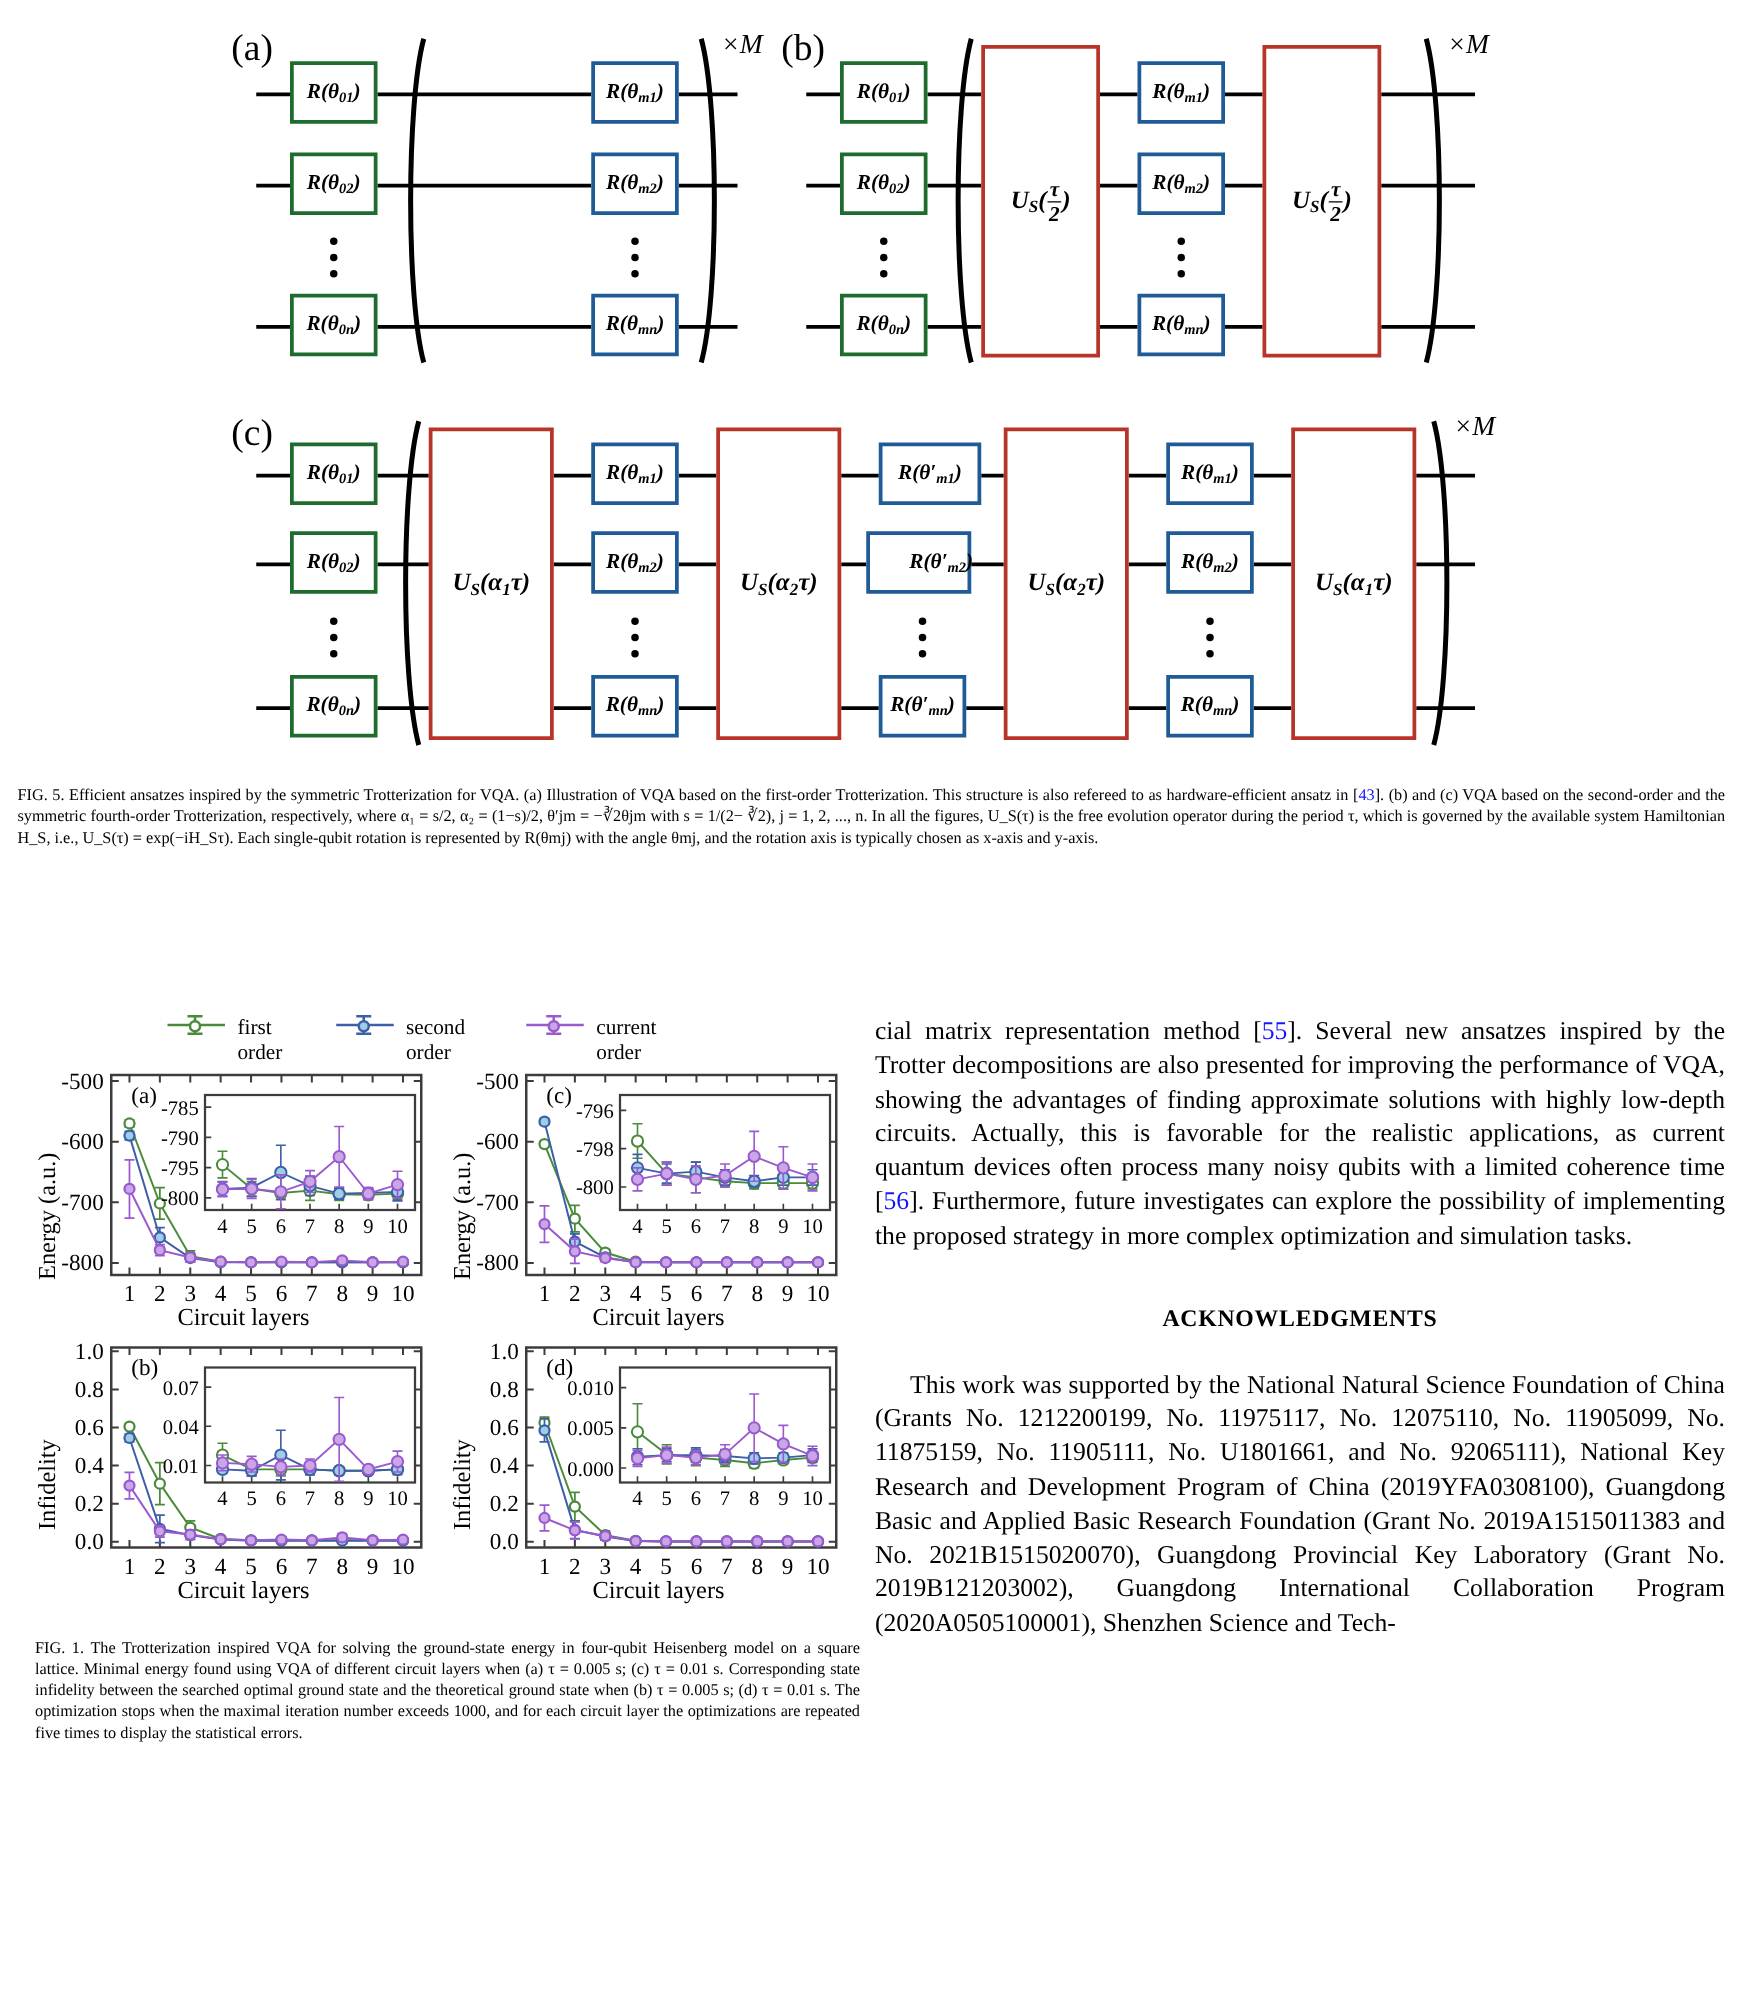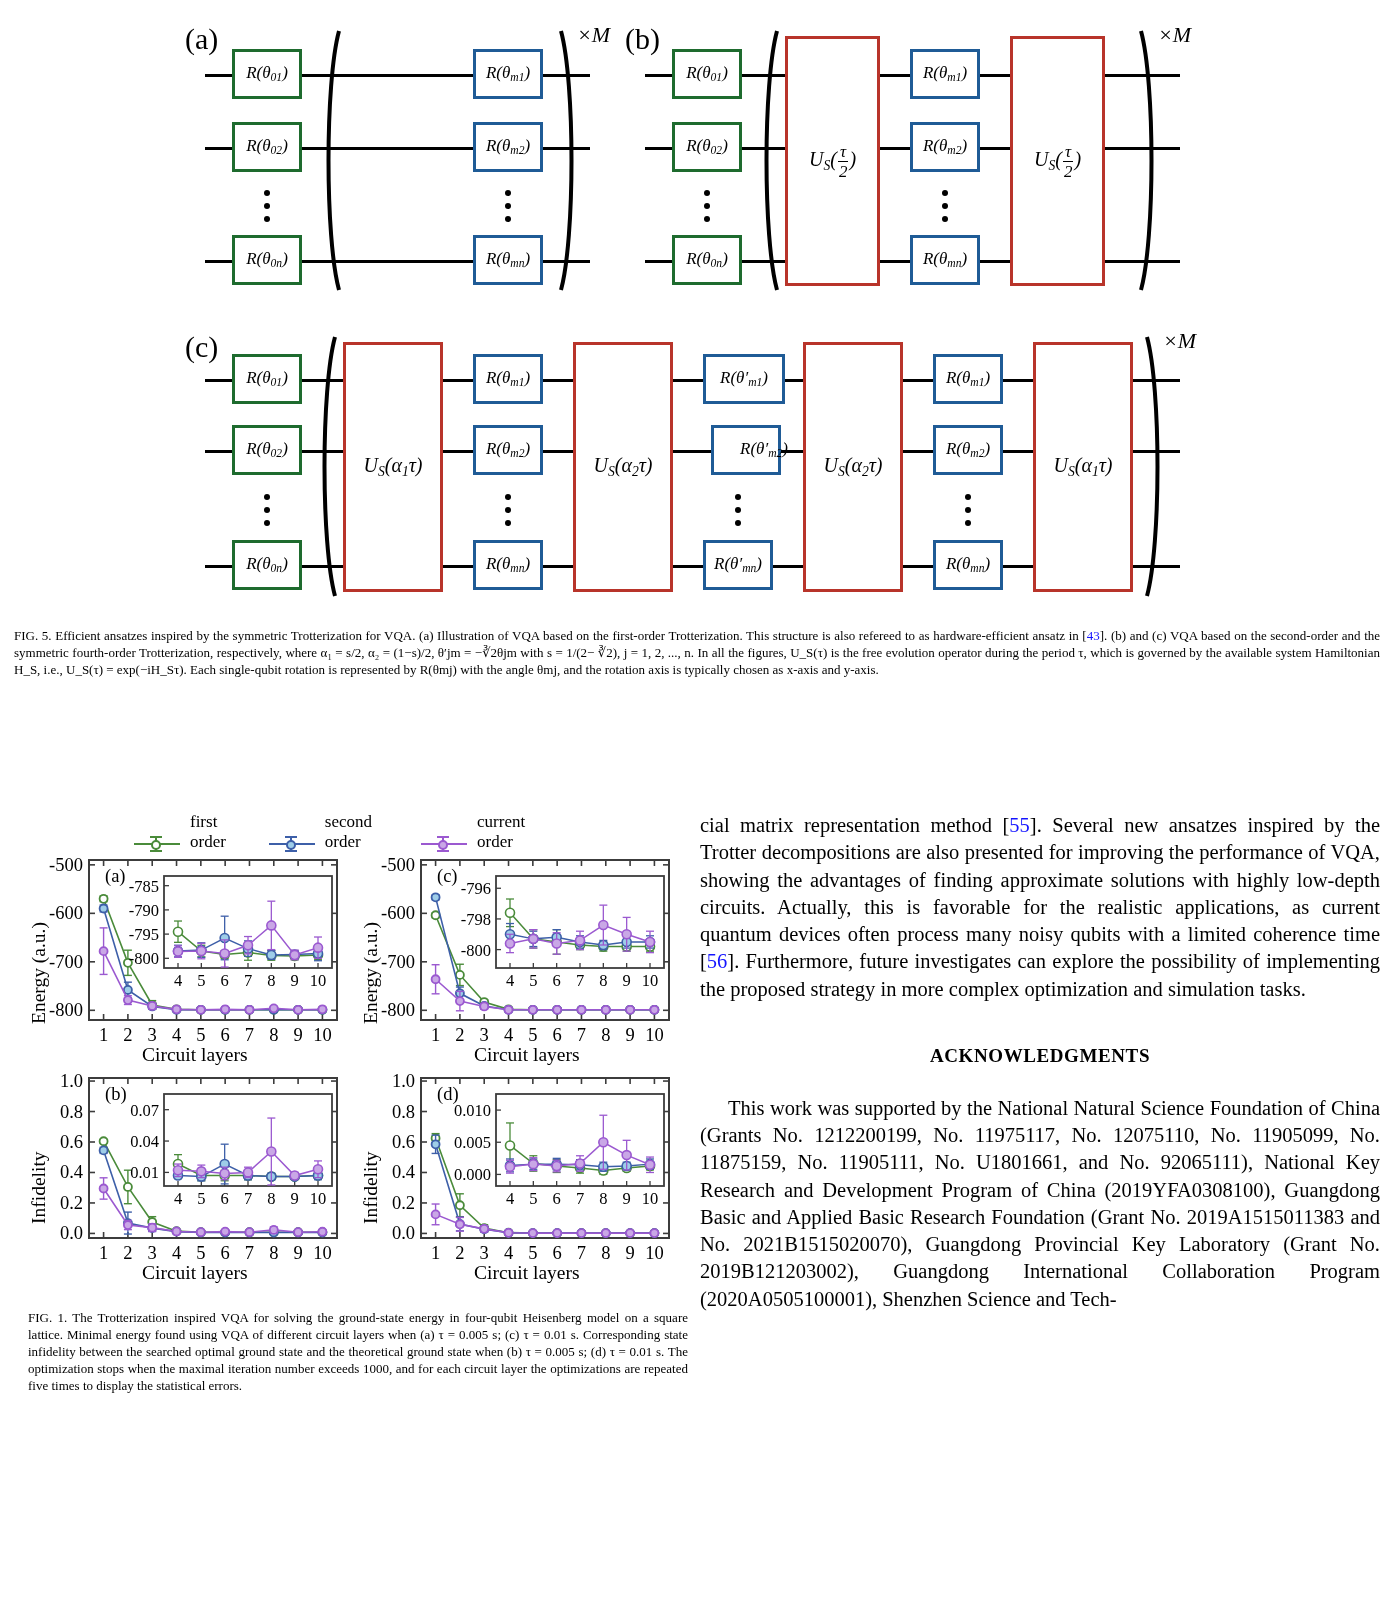--- a/index.html
+++ b/index.html
@@ -17,21 +17,21 @@
   .fig5 { position: relative; width: 1392px; height: 615px; }
   .panel { position: absolute; }
   .panel-label {
     position: absolute; font-size: 30px; font-family: "Liberation Serif", serif;
   }
   .wire { position: absolute; background: #000; height: 3px; }
   .gate {
     position: absolute; background: #fff; display: flex;
     align-items: center; justify-content: center;
     font-family: "Liberation Serif", serif; font-style: italic;
-    line-height: 1; text-align: center;
+    line-height: 1; text-align: center; font-weight: bold;
   }
   .gate.green { border: 3px solid #1e6b2e; }
   .gate.blue  { border: 3px solid #1f5b96; }
   .gate.red   { border: 3px solid #b8342a; }
   .gate-txt { font-size: 17px; white-space: nowrap; }
   .gate.red .gate-txt { font-size: 20px; }
   .sub { font-size: 0.68em; vertical-align: -0.28em; font-style: italic; }
   .upr { font-style: italic; }
   .vdots {
     position: absolute; display: flex; flex-direction: column;
@@ -69,21 +69,21 @@
     letter-spacing: 0.6px; margin: 42px 0 28px 0;
     font-family: "Liberation Serif", serif;
   }
 
   
   .charts { position: relative; width: 665px; height: 470px; }
   .legend {
     position: absolute; left: 120px; top: 8px; width: 420px; height: 24px;
     display: flex; align-items: center; justify-content: center; gap: 20px;
   }
-  .leg-item { display: flex; align-items: flex-end; gap: 16px; font-size: 17px; }
+  .leg-item { display: flex; align-items: flex-start; gap: 16px; font-size: 17px; }
   .leg-sym { position: relative; width: 46px; height: 16px; }
   .leg-line { position: absolute; top: 7px; left: 0; width: 46px; height: 2px; }
   .leg-err  { position: absolute; top: 0px; left: 21px; width: 2px; height: 16px; }
   .leg-errcapT { position: absolute; top: 0px; left: 16px; width: 12px; height: 2px; }
   .leg-errcapB { position: absolute; top: 14px; left: 16px; width: 12px; height: 2px; }
   .leg-mk {
     position: absolute; top: 4px; left: 17px; width: 10px; height: 10px;
     border-radius: 50%; background: #fff; border-width: 2px; border-style: solid;
   }
 
@@ -245,21 +245,21 @@
           <span></span>
         </div>
 
       <div class="gate red" style="left:388px; top:20px; width:100px; height:250px;">
         <span class="gate-txt">U<span class="sub">S</span>(α<span class="sub">2</span>τ)</span>
         </div>
 
       <div class="gate blue" style="left:518px; top:32px; width:82px; height:50px;">
         <span class="gate-txt">R(θ′<span class="sub"><span class="upr">m</span>1</span>)</span>
         </div>
-      <div class="gate blue" style="left:526px; top:103px; width:70px; height:50px;padding-left:36px;">
+      <div class="gate blue" style="left:508px; top:103px; width:84px; height:50px;padding-left:36px;">
         <span class="gate-txt">R(θ′<span class="sub"><span class="upr">m</span>2</span>)</span>
         </div>
       <div class="gate blue" style="left:518px; top:218px; width:70px; height:50px;">
         <span class="gate-txt">R(θ′<span class="sub"><span class="upr">mn</span></span>)</span>
         </div>
       <div class="vdots" style="left:550px; top:172px; height:32px;">
           <span></span>
           <span></span>
           <span></span>
         </div>

